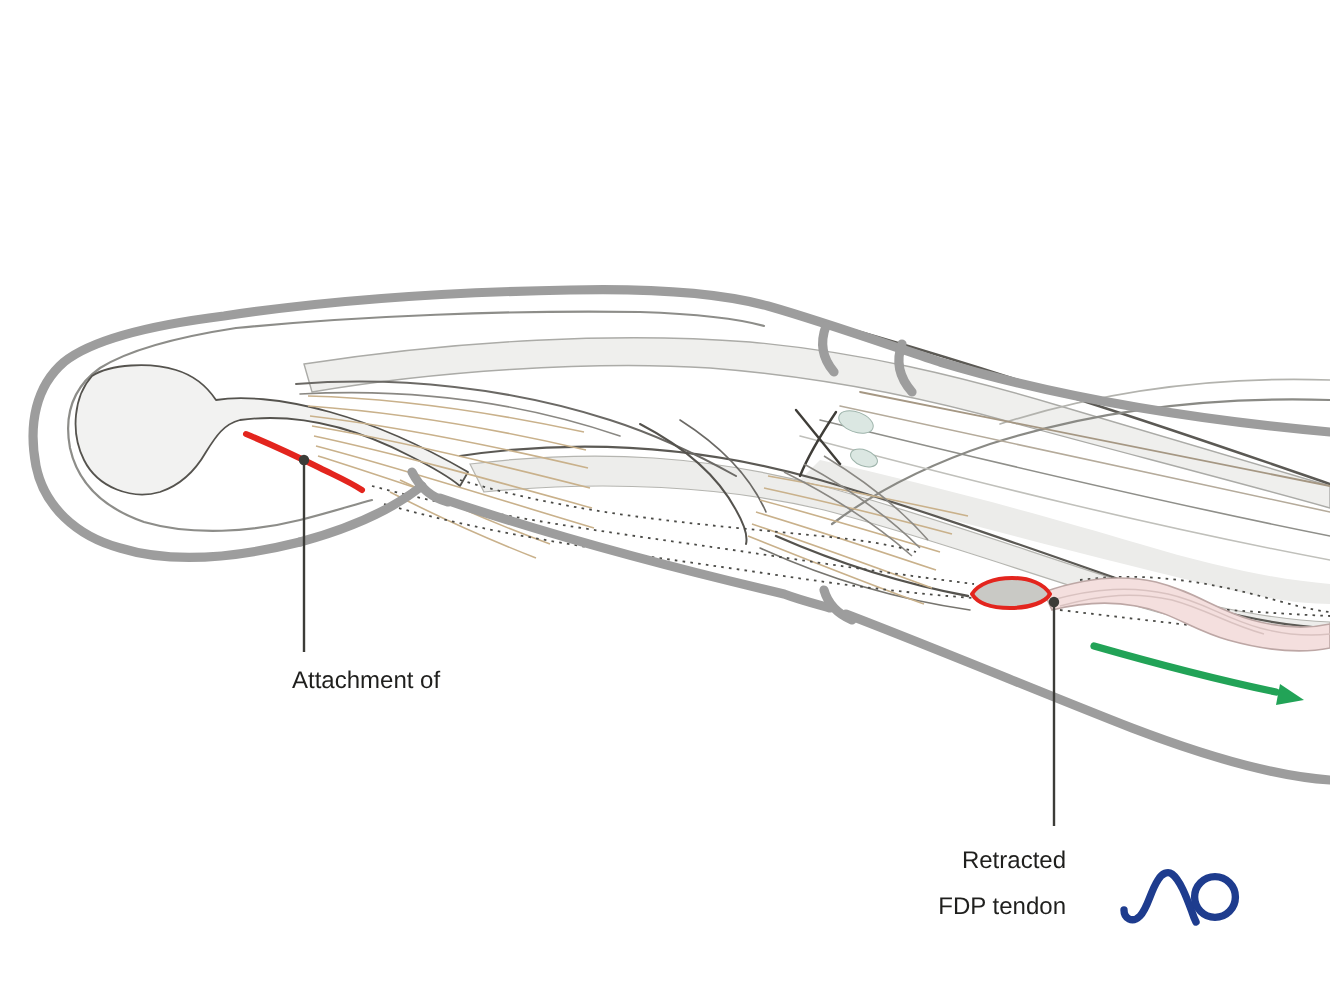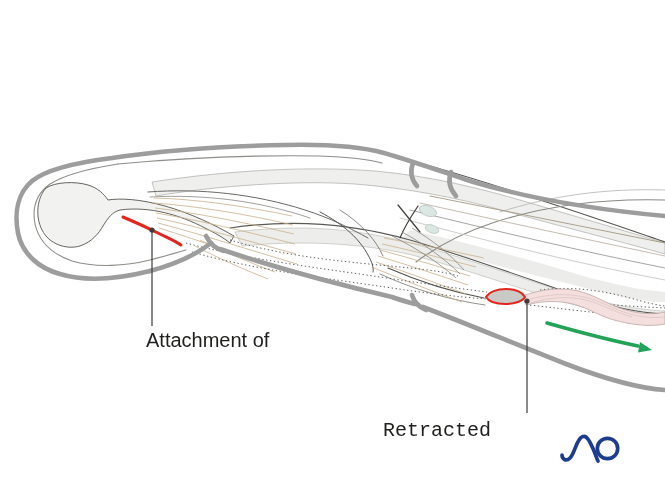--- a/index.html
+++ b/index.html
@@ -7,26 +7,26 @@
     position:relative;
     width:665px;height:493px;
     background:#ffffff;
     overflow:hidden;
     font-family:"Liberation Sans", sans-serif;
   }
   .stage svg{position:absolute;left:0;top:0;}
   .label{
     position:absolute;
     color:#1f1f1d;
-    font-size:20px;
+    font-size:12px;
     line-height:23px;
     white-space:nowrap;
   }
   .label-attachment{left:146px;top:329px;text-align:left;}
-  .label-retracted{left:383px;top:419px;width:150px;font-family:Liberation Mono, monospace;}
+  .label-retracted{left:383px;top:419px;width:150px;text-align:right;}
 </style>
 </head>
 <body>
 
 <div class="stage">
 
 <svg width="665" height="493" viewBox="0 0 665 493">
 
   <g>
     <path d="M152,182 C230,170 310,166 375,171 C430,176 480,188 530,203 C578,217 625,231 665,243 L665,254 C615,240 560,226 505,211 C455,197 405,188 355,184 C295,180 215,186 156,196 Z" fill="#efefed" stroke="#ababa7" stroke-width="0.7"></path>
@@ -132,15 +132,16 @@
     <circle cx="607.5" cy="448.5" r="10.2" stroke="#1e3c8e"></circle>
   </g>
 </svg>
 
 <div class="label label-attachment">
   <div>Attachment of</div>
 </div>
 
 <div class="label label-retracted">
   <div>Retracted</div>
+  <div>FDP tendon</div>
 </div>
 
 </div>
 
 </body></html>

